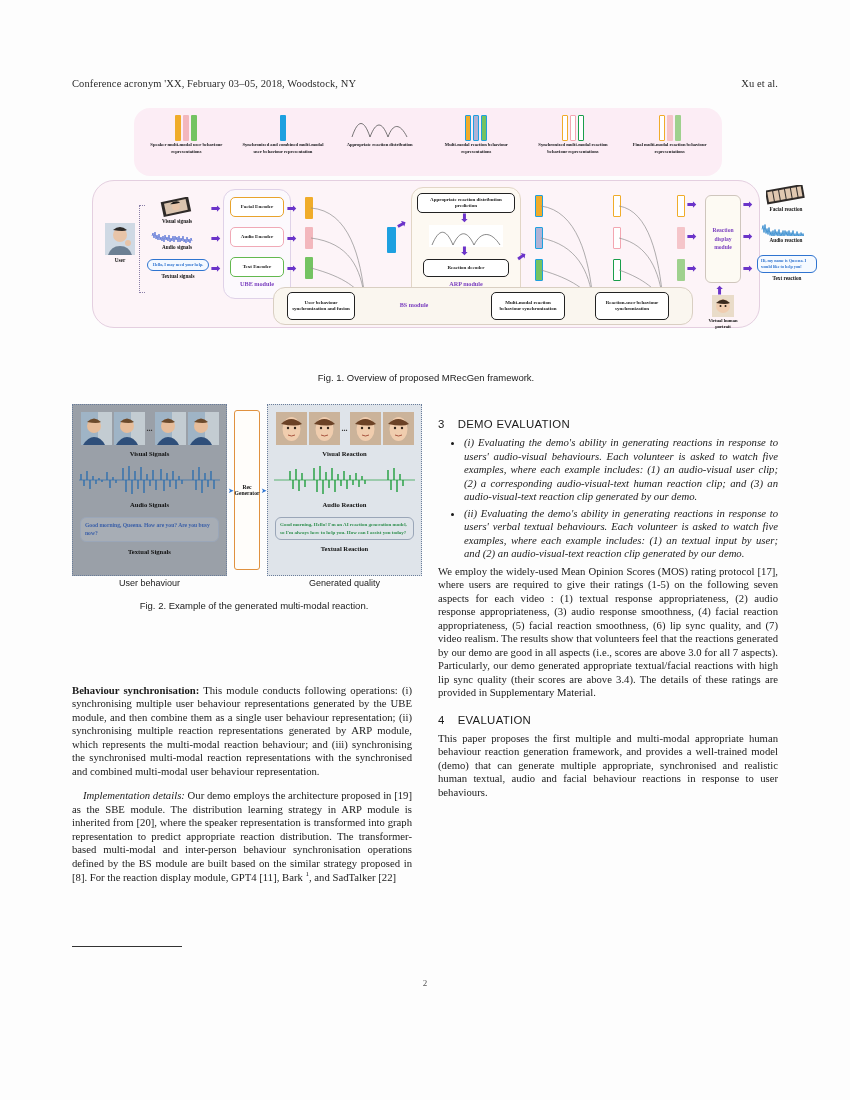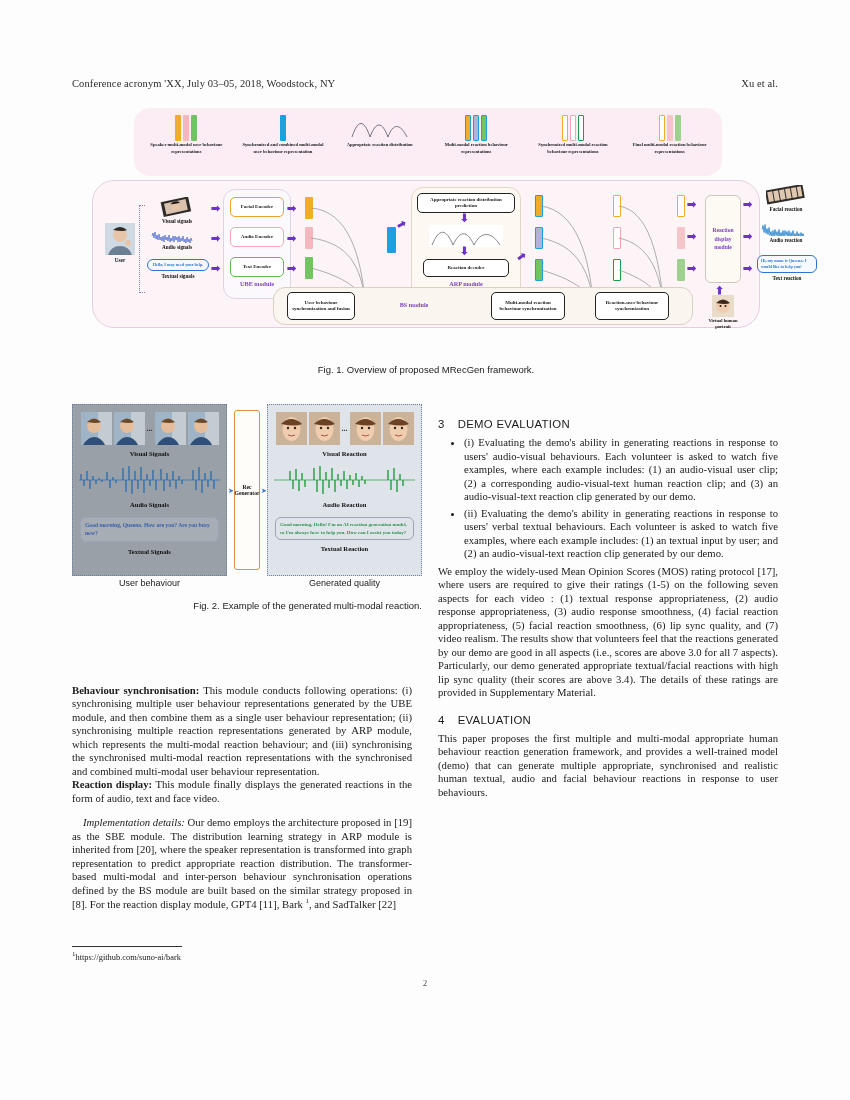--- a/index.html
+++ b/index.html
@@ -92,36 +92,36 @@
   
   .col { position:absolute; width:340px; font-size:10.7px; line-height:1.26; text-align:justify; }
   .colL { left:72px; top:684px; }
   .colR { left:438px; top:404px; }
   .col p { margin:0 0 0 0; text-indent:0; }
   .col p.ind { text-indent:11px; }
   .sechead {
     font-family:"Liberation Sans", sans-serif; font-size:11.4px;
     margin:13px 0 5px 0; display:flex; gap:13px; letter-spacing:.3px;
   }
-  ul.bul { margin:4px 0 4px 0; padding-left:26px; }
+  ul.bul { margin:4px 0 4px 0; padding-left:26px;font-style:italic; }
   ul.bul li { margin-bottom:3px; text-align:justify; }
   b.run { font-weight:bold; }
   i.run { font-style:italic; }
   .fnrule { position:absolute; left:72px; top:946px; width:110px; border-top:.8px solid #333; }
   .footnote { position:absolute; left:72px; top:950px; width:340px; font-size:8.4px; }
   .pagenum { position:absolute; left:0; right:0; top:978px; text-align:center; font-size:9px; color:#555; }
   sup { font-size:7px; }
 </style>
 </head>
 <body>
 
 <div class="page">
 
   <div class="runhead">
-    <span>Conference acronym 'XX, July 03–05, 2018, Woodstock, NY</span>
+    <span>Conference acronym 'XX, February 03–05, 2018, Woodstock, NY</span>
     <span>Xu et al.</span>
   </div>
 
   <div class="fig1">
 
     <div class="legendbar">
 
       <div class="legitem">
         <div class="legswatch">
           <div class="bar" style="background:#f0ac2a"></div>
@@ -342,21 +342,21 @@
       </div>
 
       <div class="panel" style="left:180px; top:106px; width:420px; height:38px; background:#faf6ef; border-color:#d9cfc2;"></div>
       <div class="box" style="position:absolute; left:194px; top:111px; width:68px; height:28px;">User behaviour synchronization and fusion</div>
       <div class="lblmod" style="position:absolute; left:278px; top:120px; width:86px;">BS module</div>
       <div class="box" style="position:absolute; left:398px; top:111px; width:74px; height:28px;">Multi-modal reaction behaviour synchronization</div>
       <div class="box" style="position:absolute; left:502px; top:111px; width:74px; height:28px;">Reaction-user behaviour synchronization</div>
     </div>
   </div>
 
-  <div class="cap" style="left:92px; top:364px; width:668px;">Fig. 1.  Overview of proposed MRecGen framework.</div>
+  <div class="cap" style="left:92px; top:372px; width:668px;">Fig. 1.  Overview of proposed MRecGen framework.</div>
 
   <div class="fig2">
 
     <div class="f2col f2left">
       <div class="f2frames" style="margin-top:7px">
         <div class="f2frame">
           <svg viewBox="0 0 31 33" width="31" height="33">
             <rect width="31" height="33" fill="#9fb4c6"></rect>
               <rect x="17" width="14" height="33" fill="#c3ccd2"></rect>
             <circle cx="13" cy="14" r="7" fill="#e6bd9b"></circle>
@@ -475,32 +475,28 @@
       <div class="f2sub" style="margin-top:6px">Audio Reaction</div>
 
       <div class="f2txtbox" style="margin:9px 7px 0 7px; color:#2f8f4e; background:#dfe4ea; font-size:5px;">Good morning, Hello! I'm an AI reaction generation model, so I'm always here to help you. How can I assist you today?</div>
       <div class="f2sub" style="margin-top:5px">Textual Reaction</div>
     </div>
 
     <div class="f2cap" style="position:absolute; left:0; top:174px; width:155px;">User behaviour</div>
     <div class="f2cap" style="position:absolute; left:195px; top:174px; width:155px;">Generated quality</div>
   </div>
 
-  <div class="cap" style="left:72px; top:600px; width:350px;text-align:right;">Fig. 2.  Example of the generated multi-modal reaction.</div>
+  <div class="cap" style="left:79px; top:600px; width:350px;">Fig. 2.  Example of the generated multi-modal reaction.</div>
 
   <div class="col colL">
     <p><b class="run">Behaviour synchronisation:</b><span> This module conducts following operations: (i) synchronising multiple user behaviour representations generated by the UBE module, and then combine them as a single user behaviour representation; (ii) synchronising multiple reaction representations generated by ARP module, which represents the multi-modal reaction behaviour; and (iii) synchronising the synchronised multi-modal reaction representations with the synchronised and combined multi-modal user behaviour representation.</span></p>
-    <p><b class="run">Reaction display:</b><span> This module finally displays the generated reactions in the form of audio, text and face video.</span></p>
     <p class="ind" style="margin-top:11px"><i class="run">Implementation details:</i><span> Our demo employs the architecture proposed in [19] as the SBE module. The distribution learning strategy in ARP module is inherited from [20], where the speaker representation is transformed into graph representation to predict appropriate reaction distribution. The transformer-based multi-modal and inter-person behaviour synchronisation operations defined by the BS module are built based on the similar strategy proposed in [8]. For the reaction display module, GPT4 [11], Bark </span><sup>1</sup><span>, and SadTalker [22]</span></p>
   </div>
 
   <div class="fnrule"></div>
-  <div class="footnote">
-    <sup>1</sup><span>https://github.com/suno-ai/bark</span>
-  </div>
 
   <div class="col colR">
 
     <div class="sechead">
       <span>3</span>
       <span>DEMO EVALUATION</span>
     </div>
 
     <ul class="bul">
       <li>(i) Evaluating the demo's ability in generating reactions in response to users' audio-visual behaviours. Each volunteer is asked to watch five examples, where each example includes: (1) an audio-visual user clip; (2) a corresponding audio-visual-text human reaction clip; and (3) an audio-visual-text reaction clip generated by our demo.</li>

